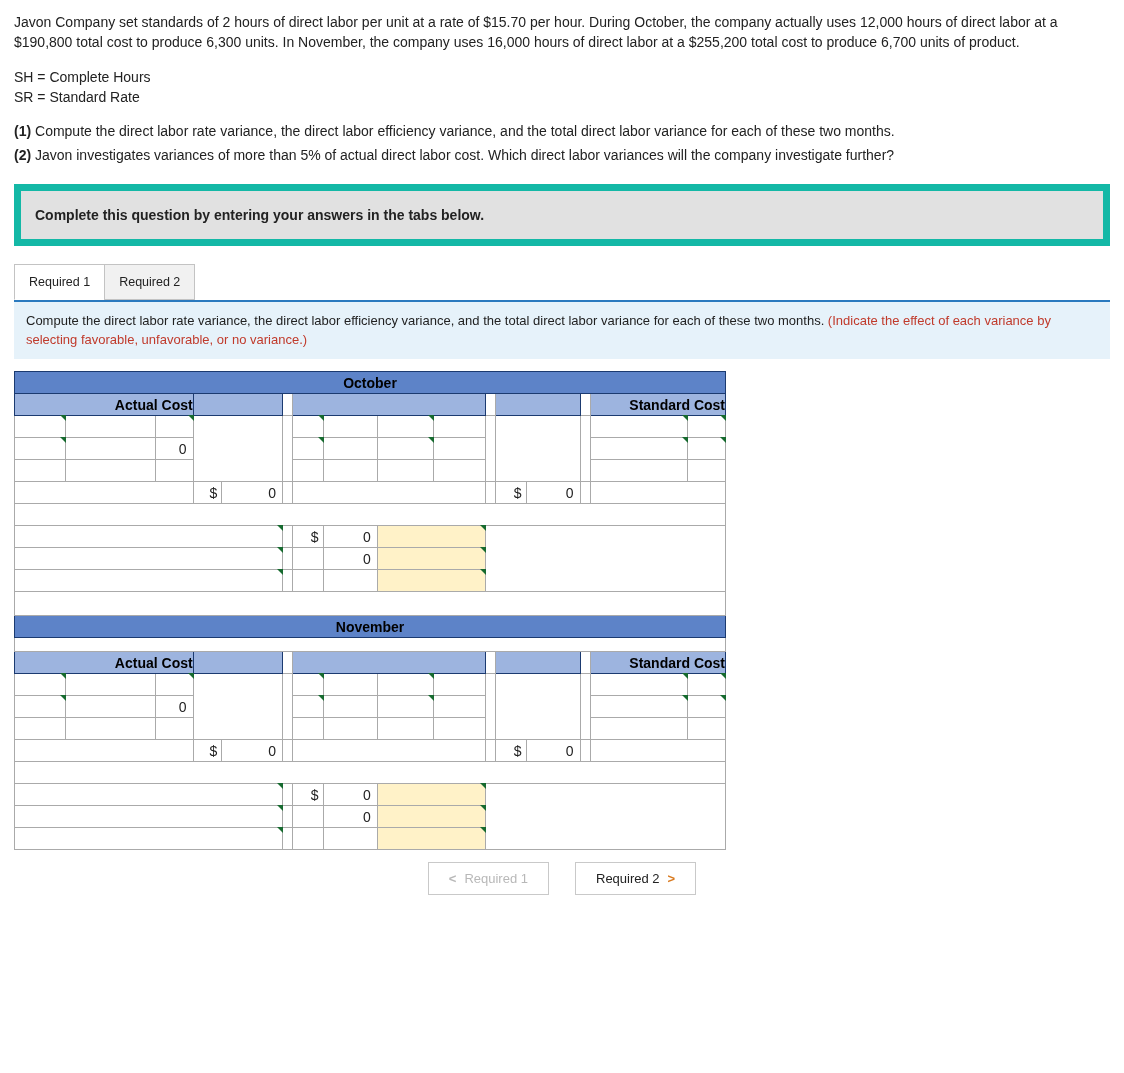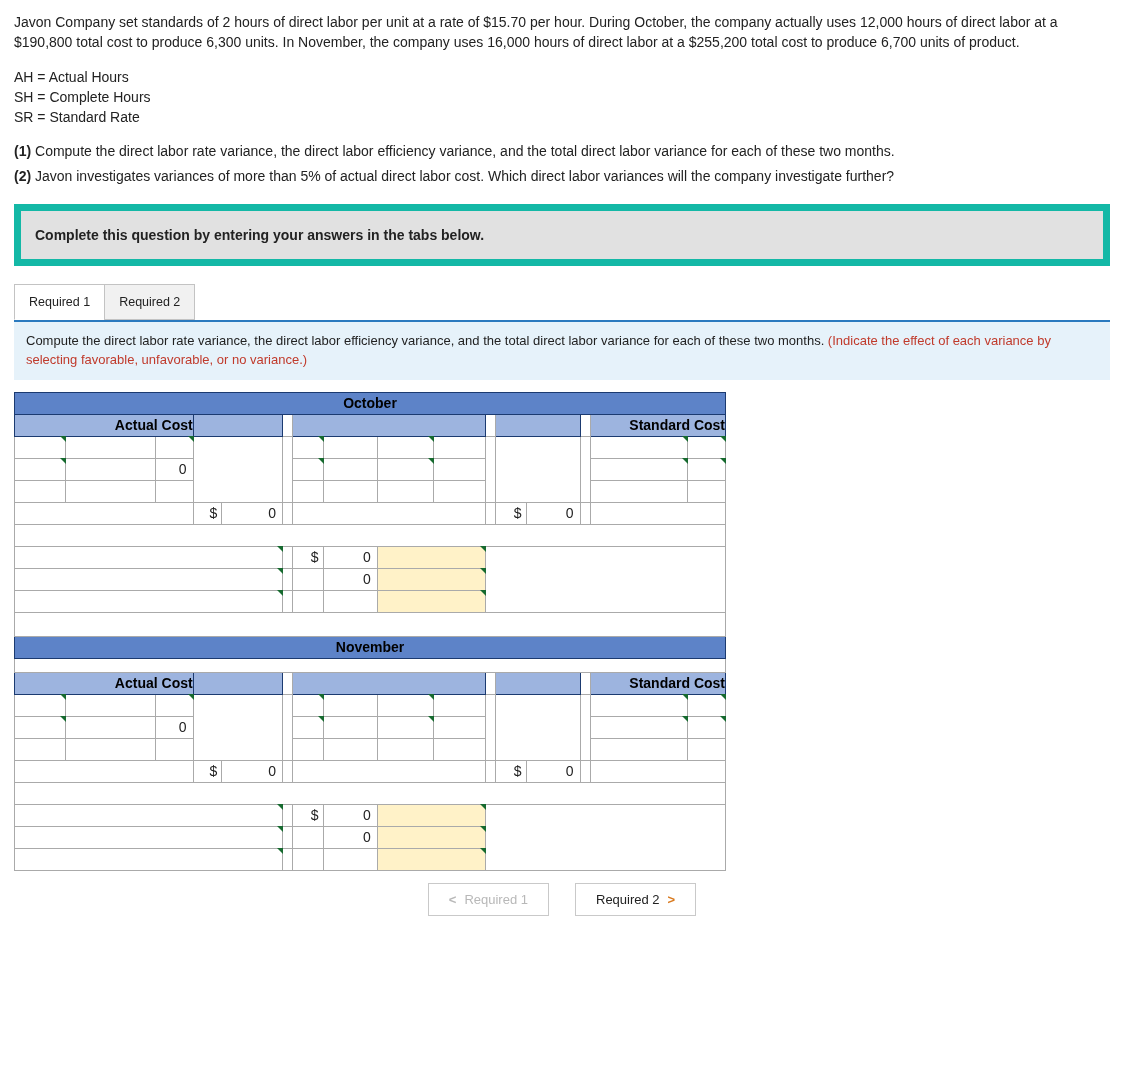--- a/index.html
+++ b/index.html
@@ -41,21 +41,20 @@
 </head>
 <body>
 
 <div class="page">
 
   <div class="intro">
     <p>Javon Company set standards of 2 hours of direct labor per unit at a rate of $15.70 per hour. During October, the company actually uses 12,000 hours of direct labor at a $190,800 total cost to produce 6,300 units. In November, the company uses 16,000 hours of direct labor at a $255,200 total cost to produce 6,700 units of product.</p>
   </div>
 
   <div class="defs">
-    <div>AH = Actual Hours</div>
     <div>SH = Complete Hours</div>
     <div>SR = Standard Rate</div>
   </div>
 
   <p class="q"><b>(1)</b><span> Compute the direct labor rate variance, the direct labor efficiency variance, and the total direct labor variance for each of these two months.</span></p>
   <p class="q"><b>(2)</b><span> Javon investigates variances of more than 5% of actual direct labor cost. Which direct labor variances will the company investigate further?</span></p>
 
   <div class="graybox">Complete this question by entering your answers in the tabs below.</div>
 
   <div class="tabs">

